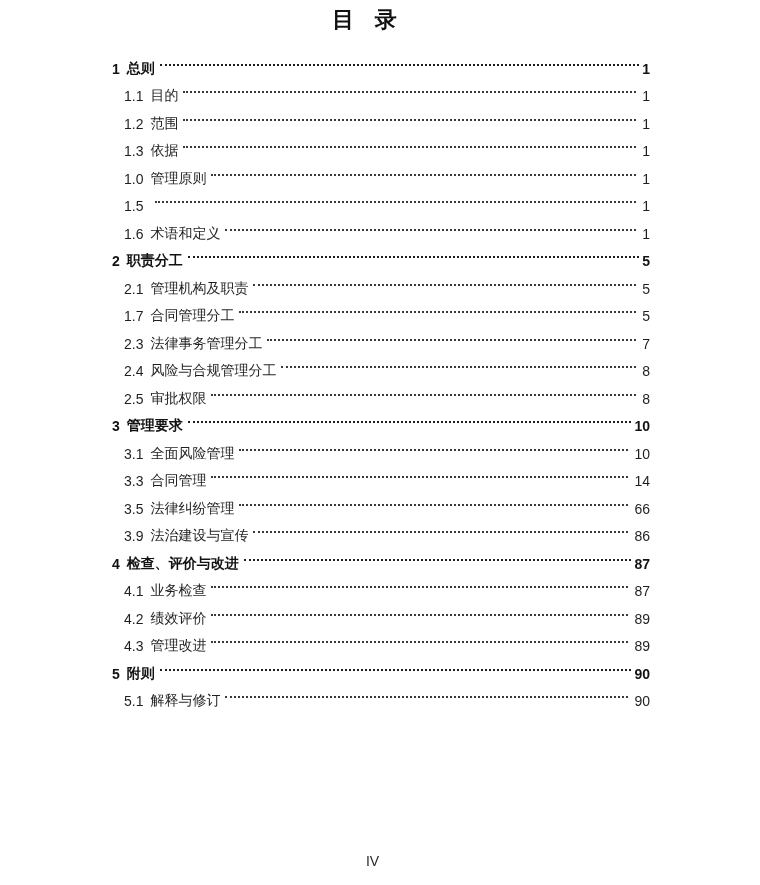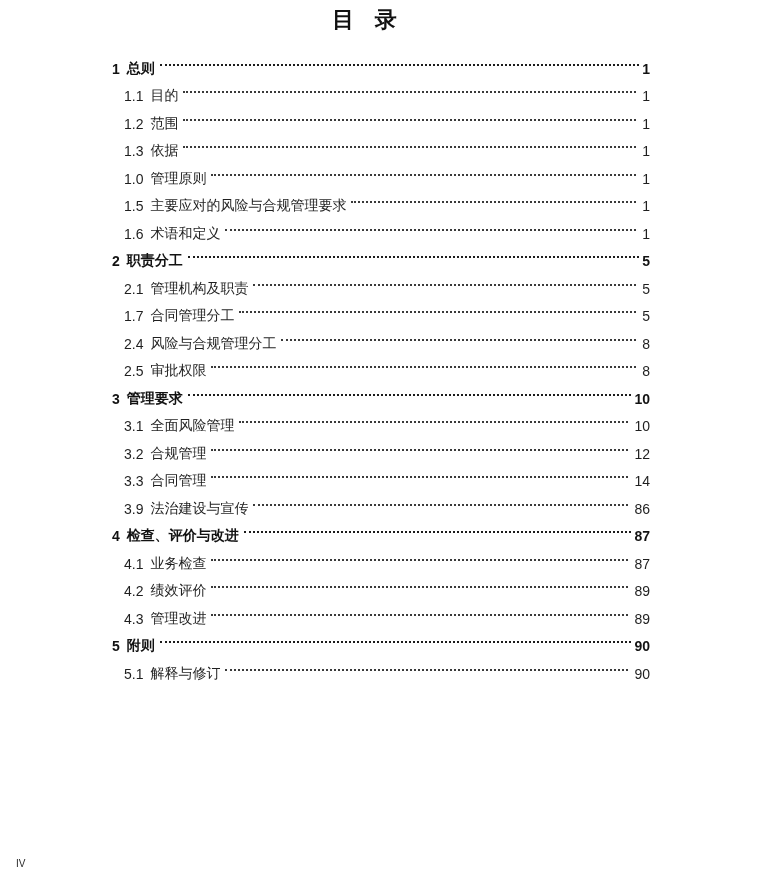--- a/index.html
+++ b/index.html
@@ -58,25 +58,25 @@
   .lvl1 .toc-dots {
     border-bottom: 2.5px dotted #1c1c1c;
     margin-right: 0;
   }
   .toc-entry-page {
     text-align: right;
     padding-left: 3px;
   }
   .page-footer {
     position: absolute;
-    left: 16px;
+    left: 8px;
     bottom: 16px;
     width: 100%;
-    text-align: left;
-    font-size: 10px;
+    text-align: center;
+    font-size: 14px;
     color: #2a2a2a;
   }
 </style>
 </head>
 <body>
 
 <div class="page">
 
   <div class="doc-title">目 录</div>
 
@@ -106,21 +106,20 @@
     <span class="toc-entry-page">1</span>
   </div>
       <div class="toc-row lvl2">
     <span class="toc-entry-number">1.0</span>
     <span class="toc-entry-label">管理原则</span>
     <span class="toc-dots"></span>
     <span class="toc-entry-page">1</span>
   </div>
       <div class="toc-row lvl2">
     <span class="toc-entry-number">1.5</span>
-    <span class="toc-entry-label">主要应对的风险与合规管理要求</span>
     <span class="toc-dots"></span>
     <span class="toc-entry-page">1</span>
   </div>
       <div class="toc-row lvl2">
     <span class="toc-entry-number">1.6</span>
     <span class="toc-entry-label">术语和定义</span>
     <span class="toc-dots"></span>
     <span class="toc-entry-page">1</span>
   </div>
       <div class="toc-row lvl1">
@@ -135,20 +134,26 @@
     <span class="toc-dots"></span>
     <span class="toc-entry-page">5</span>
   </div>
       <div class="toc-row lvl2">
     <span class="toc-entry-number">1.7</span>
     <span class="toc-entry-label">合同管理分工</span>
     <span class="toc-dots"></span>
     <span class="toc-entry-page">5</span>
   </div>
       <div class="toc-row lvl2">
+    <span class="toc-entry-number">2.3</span>
+    <span class="toc-entry-label">法律事务管理分工</span>
+    <span class="toc-dots"></span>
+    <span class="toc-entry-page">7</span>
+  </div>
+      <div class="toc-row lvl2">
     <span class="toc-entry-number">2.4</span>
     <span class="toc-entry-label">风险与合规管理分工</span>
     <span class="toc-dots"></span>
     <span class="toc-entry-page">8</span>
   </div>
       <div class="toc-row lvl2">
     <span class="toc-entry-number">2.5</span>
     <span class="toc-entry-label">审批权限</span>
     <span class="toc-dots"></span>
     <span class="toc-entry-page">8</span>
@@ -159,32 +164,32 @@
     <span class="toc-dots"></span>
     <span class="toc-entry-page">10</span>
   </div>
       <div class="toc-row lvl2">
     <span class="toc-entry-number">3.1</span>
     <span class="toc-entry-label">全面风险管理</span>
     <span class="toc-dots"></span>
     <span class="toc-entry-page">10</span>
   </div>
       <div class="toc-row lvl2">
-    <span class="toc-entry-number">3.2</span>
-    <span class="toc-entry-label">合规管理</span>
-    <span class="toc-dots"></span>
-    <span class="toc-entry-page">12</span>
-  </div>
-      <div class="toc-row lvl2">
     <span class="toc-entry-number">3.3</span>
     <span class="toc-entry-label">合同管理</span>
     <span class="toc-dots"></span>
     <span class="toc-entry-page">14</span>
   </div>
       <div class="toc-row lvl2">
+    <span class="toc-entry-number">3.5</span>
+    <span class="toc-entry-label">法律纠纷管理</span>
+    <span class="toc-dots"></span>
+    <span class="toc-entry-page">66</span>
+  </div>
+      <div class="toc-row lvl2">
     <span class="toc-entry-number">3.9</span>
     <span class="toc-entry-label">法治建设与宣传</span>
     <span class="toc-dots"></span>
     <span class="toc-entry-page">86</span>
   </div>
       <div class="toc-row lvl1">
     <span class="toc-entry-number">4</span>
     <span class="toc-entry-label">检查、评价与改进</span>
     <span class="toc-dots"></span>
     <span class="toc-entry-page">87</span>

